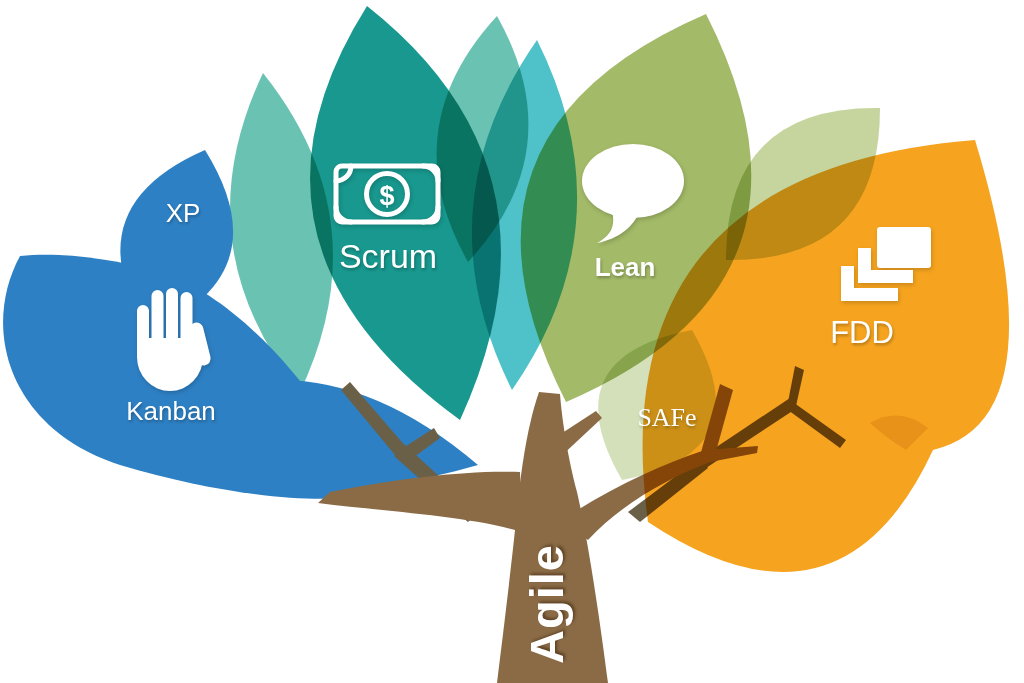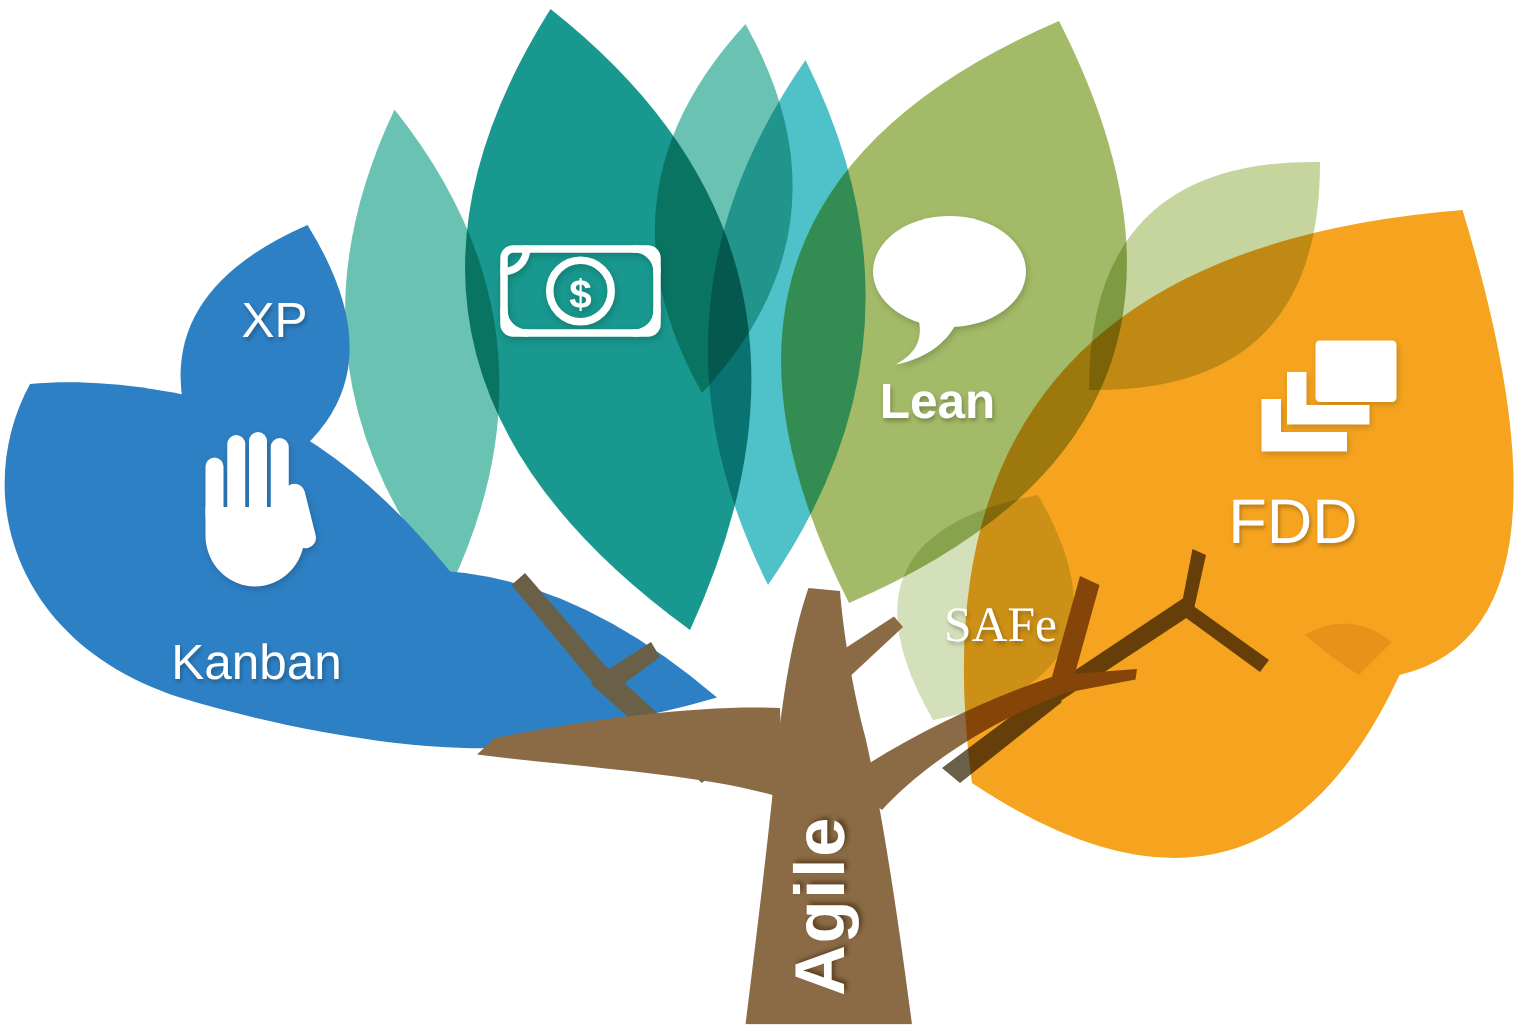--- a/index.html
+++ b/index.html
@@ -8,32 +8,32 @@
     width:1024px;height:683px;
     background:#ffffff;
     overflow:hidden;
     font-family:"Liberation Sans", sans-serif;
   }
   .stage svg{position:absolute;left:0;top:0;}
   .label{
     position:absolute;
     transform:translate(-50%,-50%);
     color:#ffffff;
-    font-size:33px;
+    font-size:26px;
     line-height:1;
     white-space:nowrap;
     text-shadow:1px 2px 3px rgba(0,0,0,0.28);
     user-select:none;
   }
   .label-xp    {left:183px;top:213px;}
-  .label-kanban{left:171px;top:441px;}
+  .label-kanban{left:171px;top:411px;}
   .label-scrum {left:388px;top:256px;font-size:34px;}
   .label-lean  {left:625px;top:267px;font-weight:bold;}
   .label-safe  {left:667px;top:418px;font-family:Liberation Serif, serif;}
-  .label-fdd   {left:862px;top:332px;font-size:42px;margin-top:16px;}
+  .label-fdd   {left:862px;top:332px;font-size:31px;}
   .label-agile {
     left:546px;top:604px;
     transform:translate(-50%,-50%) rotate(-90deg);
     font-size:47px;
     font-weight:700;
     letter-spacing:1px;
     text-shadow:2px 2px 3px rgba(60,35,10,0.55);
   }
   .icons{filter:drop-shadow(1px 2px 2px rgba(0,0,0,0.18));}
   .blend{mix-blend-mode:multiply;}
@@ -119,18 +119,19 @@
       <g fill="#ffffff">
         <rect x="877" y="227" width="54" height="41" rx="3"></rect>
         <path d="M858,248 h13 v22 h42 v13 h-55 Z"></path>
         <path d="M841,266 h13 v22 h44 v13 h-57 Z"></path>
       </g>
     </g>
   </svg>
 
   <div class="label label-xp">XP</div>
   <div class="label label-kanban">Kanban</div>
+  <div class="label label-scrum">Scrum</div>
   <div class="label label-lean">Lean</div>
   <div class="label label-safe">SAFe</div>
   <div class="label label-fdd">FDD</div>
   <div class="label label-agile">Agile</div>
 
 </div>
 
 </body></html>

